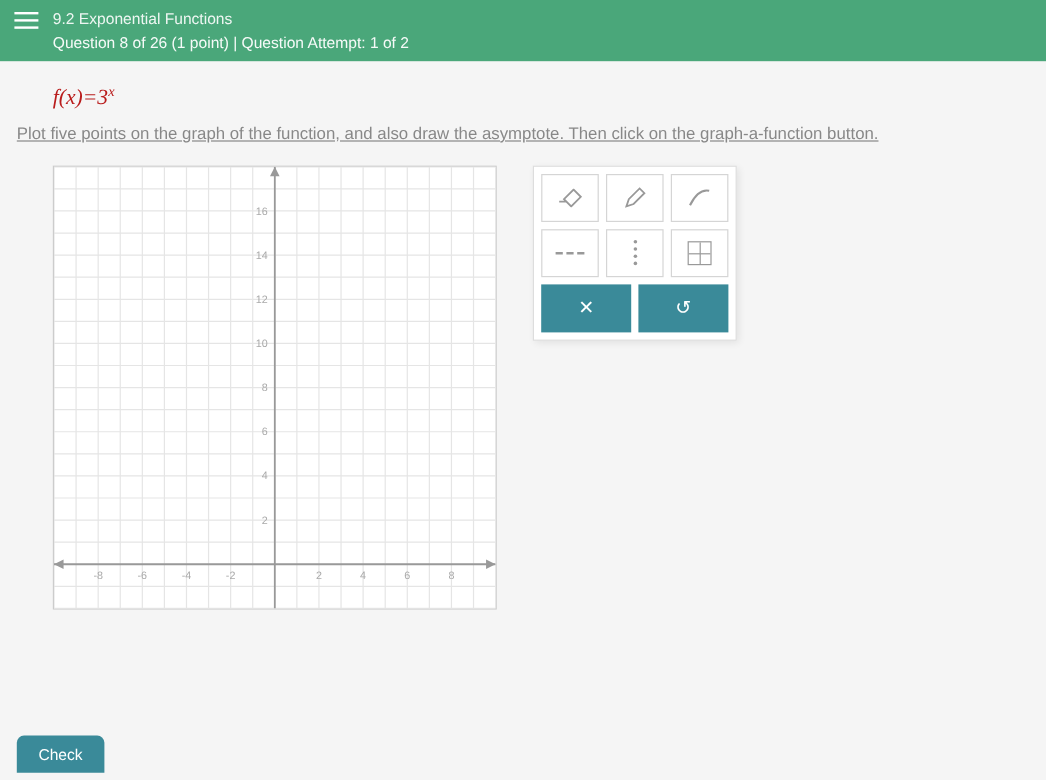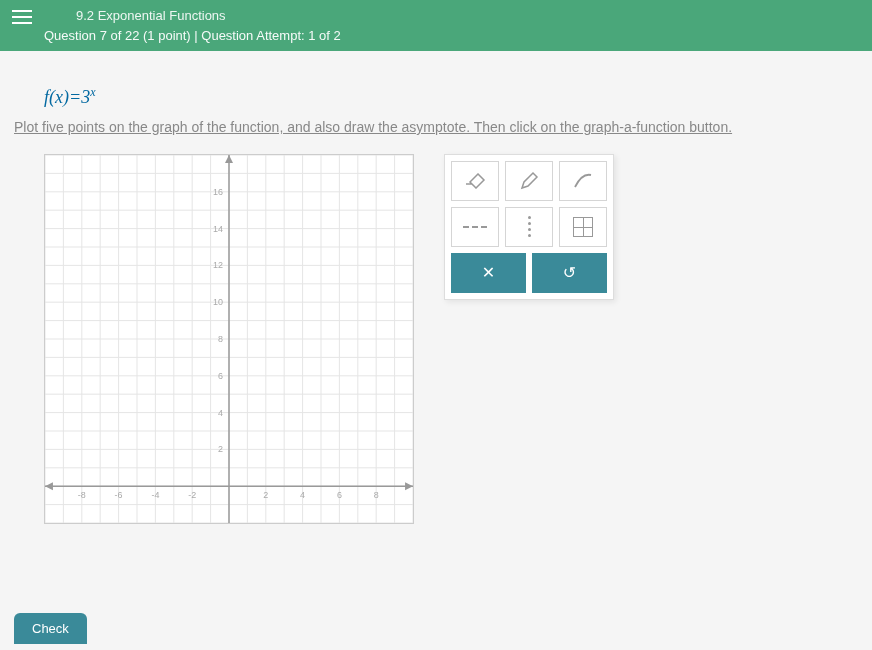--- a/index.html
+++ b/index.html
@@ -25,29 +25,29 @@
       gap: 4px;
       padding-top: 4px;
       cursor: pointer;
     }
     .hamburger span {
       width: 20px;
       height: 2px;
       background: #fff;
     }
     .header-text { font-size: 13px; line-height: 1.5; }
-    .header-section { opacity: 0.9; margin-left: 32px; }
+    .header-section { opacity: 0.9; }
     .header-question { opacity: 0.95; }
     .content { padding: 14px 14px 0 14px; }
     .formula {
       font-family: 'Times New Roman', serif;
       font-style: italic;
       font-size: 18px;
-      color: #0369a1;
-      margin: 20px 0 10px 30px;
+      color: #b91c1c;
+      margin: 4px 0 10px 30px;
     }
     .formula .sup { font-size: 12px; vertical-align: super; }
     .instructions {
       color: #888;
       font-size: 14px;
       margin-bottom: 16px;
       line-height: 1.4;
       text-decoration: underline;
     }
     .work-area {
@@ -126,21 +126,21 @@
 <body>
 
 <div class="header">
   <div class="hamburger">
     <span></span>
       <span></span>
       <span></span>
   </div>
   <div class="header-text">
     <div class="header-section">9.2 Exponential Functions</div>
-    <div class="header-question">Question 7 of 22 (1 point)  |  Question Attempt: 1 of 2</div>
+    <div class="header-question">Question 8 of 26 (1 point)  |  Question Attempt: 1 of 2</div>
   </div>
 </div>
 
 <div class="content">
   <div class="formula">
     <span>f(x)</span><span>=</span><span>3</span><span class="sup">x</span>
   </div>
   <div class="instructions">Plot five points on the graph of the function, and also draw the asymptote. Then click on the graph-a-function button.</div>
 
   <div class="work-area">

